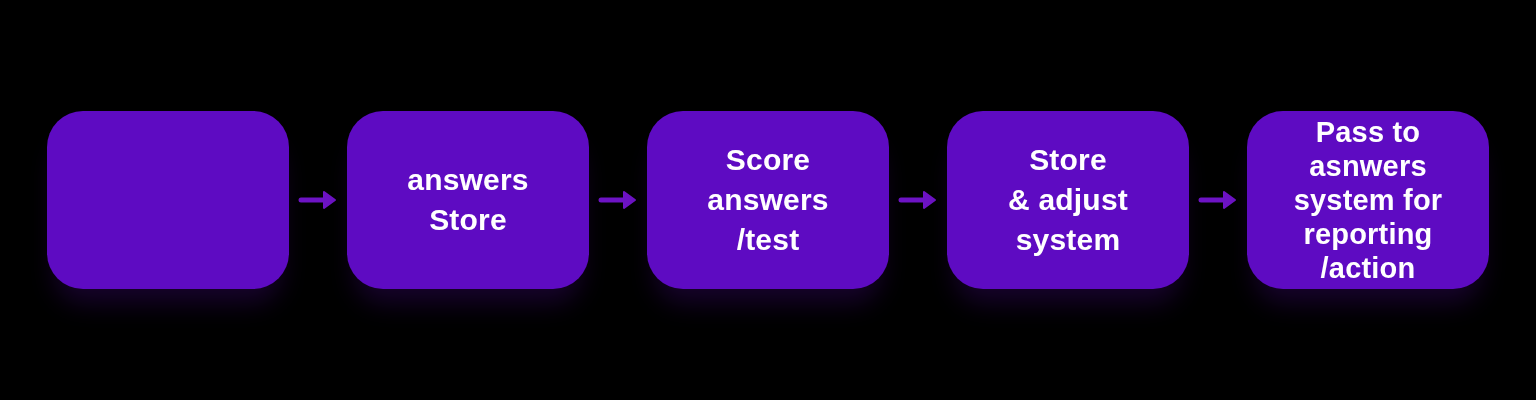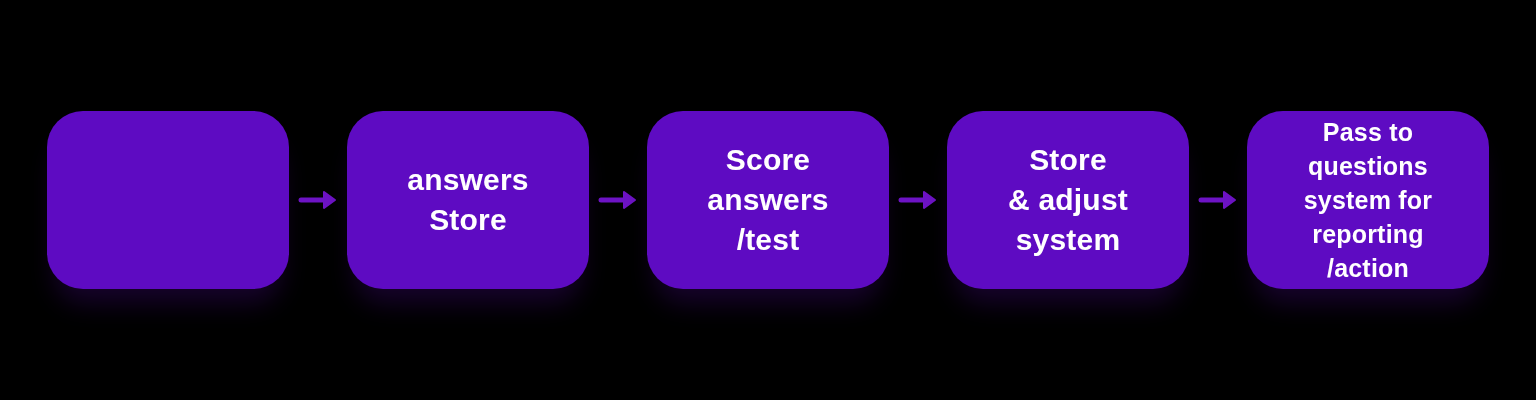--- a/index.html
+++ b/index.html
@@ -33,21 +33,21 @@
     box-shadow:0 22px 26px -8px rgba(36,5,68,0.65);
   }
   .step-lines{
     color:var(--text);
     font-weight:700;
     font-size:30px;
     line-height:40px;
     letter-spacing:0.2px;
   }
   .step.tight .step-lines{
-    font-size:25px;
+    font-size:29px;
     line-height:34px;
   }
   .line{display:block;white-space:pre;}
   .arrow{
     width:58px;height:178px;
     display:flex;
     align-items:center;
     justify-content:center;
     flex:0 0 auto;
   }
@@ -112,20 +112,20 @@
   <div class="arrow">
     <svg width="40" height="28" viewBox="0 0 40 28" aria-hidden="true">
       <path class="shaft" d="M3 14 H27"></path>
       <path class="head" d="M26 6 L37 14 L26 22 Z"></path>
     </svg>
   </div>
 
   <div class="step tight">
     <div class="step-lines">
       <span class="line">Pass to</span>
-      <span class="line">questions</span>
+      <span class="line">asnwers</span>
       <span class="line">system for</span>
       <span class="line">reporting</span>
       <span class="line">/action</span>
     </div>
   </div>
 
 </div>
 
 </body></html>

